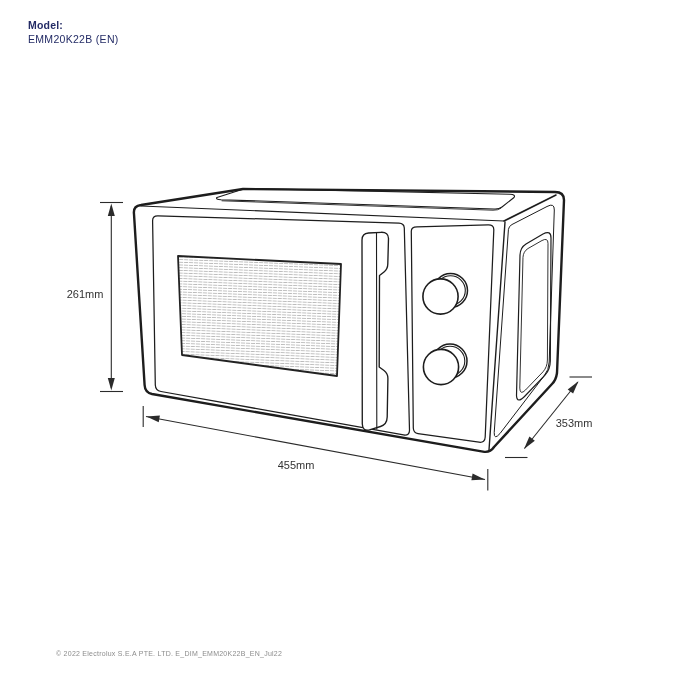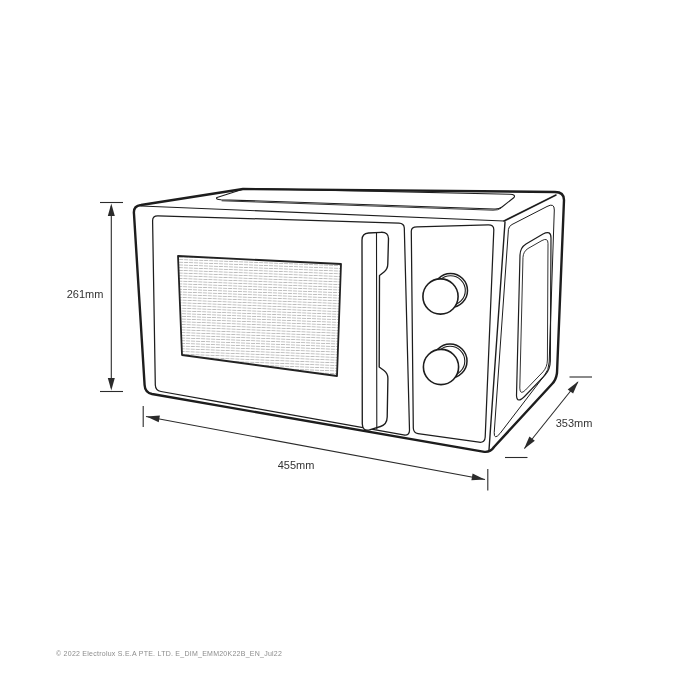--- a/index.html
+++ b/index.html
@@ -15,20 +15,24 @@
     position:absolute;left:56px;top:650px;font-size:7px;color:#8c8c8c;
     letter-spacing:.25px;white-space:nowrap;
   }
   .dim-label{font-size:11px;fill:#333333;}
 </style>
 </head>
 <body>
 
 <div class="page">
 
+  <div class="model-block">
+    <div class="model-label">Model:</div>
+    <div class="model-number">EMM20K22B (EN)</div>
+  </div>
 
   <svg class="diagram-svg" width="700" height="700" viewBox="0 0 700 700">
     <defs>
       <pattern id="mesh" width="5" height="2.7" patternUnits="userSpaceOnUse" patternTransform="rotate(2.2)">
         <line x1="0" y1="1.35" x2="5" y2="1.35" stroke="#999999" stroke-width="0.65" stroke-dasharray="3.1 0.9"></line>
       </pattern>
     </defs>
 
     <g stroke="#1d1d1d" fill="none" stroke-linejoin="round" stroke-linecap="round">
 

